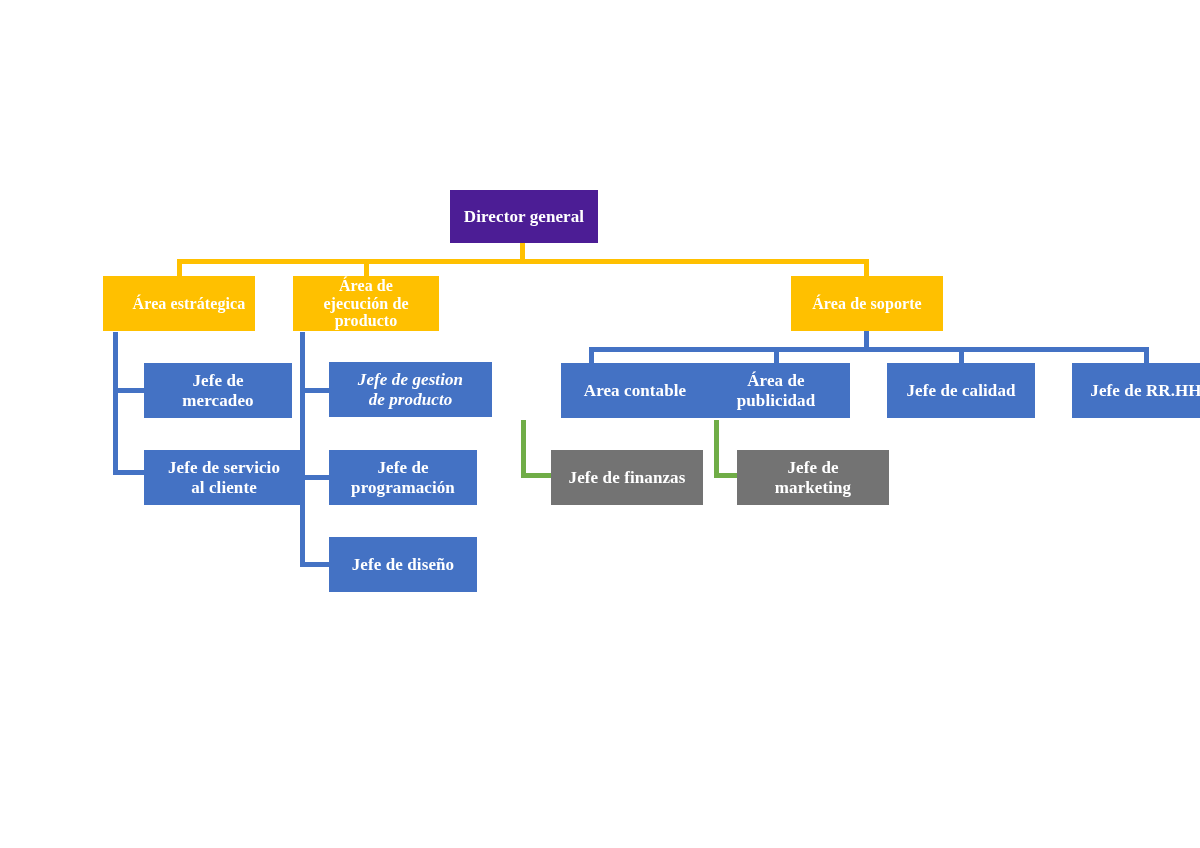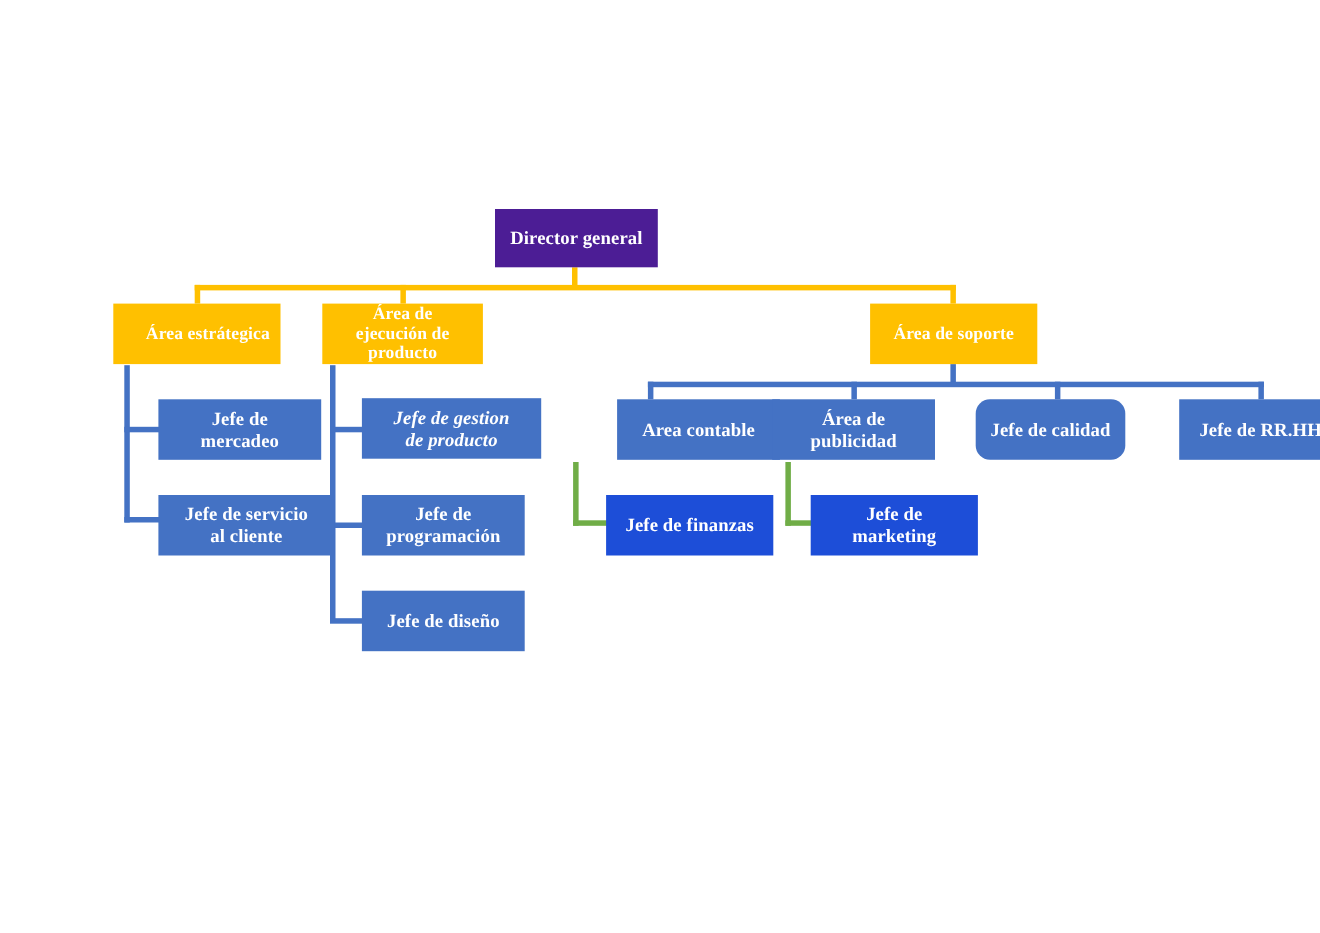--- a/index.html
+++ b/index.html
@@ -29,21 +29,21 @@
     font-weight: bold;
     line-height: 1.12;
     letter-spacing: 0.1px;
     z-index: 3;
     white-space: pre-line;
     overflow: visible;
   }
   .node.root       { background: #4c1d95; font-size: 17px; }
   .node.area       { background: #FFC000; font-size: 16px; }
   .node.unit       { background: #4472C4; font-size: 17px; }
-  .node.sub        { background: #1d4ed8; font-size: 17px; }
+  .node.sub        { background: #737373; font-size: 17px; }
 
   
   .conn {
     position: absolute;
     z-index: 1;
   }
   .conn.y { background: #FFC000; }
   .conn.b { background: #4472C4; }
   .conn.g { background: #70AD47; }
 </style>
@@ -94,20 +94,20 @@
 
   <div class="node unit" style="left:329px; top:362px; width:163px; height:55px;font-style:italic;">Jefe de gestion
 de producto</div>
   <div class="node unit" style="left:329px; top:450px; width:148px; height:55px;">Jefe de
 programación</div>
   <div class="node unit" style="left:329px; top:537px; width:148px; height:55px;text-align:right;">Jefe de diseño</div>
 
   <div class="node unit" style="left:517px; top:363px; width:148px; height:55px;margin-left:44px;">Area contable</div>
   <div class="node unit" style="left:702px; top:363px; width:148px; height:55px;">Área de
 publicidad</div>
-  <div class="node unit" style="left:887px; top:363px; width:136px; height:55px;border-radius:13px;">Jefe de calidad</div>
+  <div class="node unit" style="left:887px; top:363px; width:148px; height:55px;">Jefe de calidad</div>
   <div class="node unit" style="left:1072px; top:363px; width:148px; height:55px;">Jefe de RR.HH</div>
 
   <div class="node sub" style="left:551px; top:450px; width:152px; height:55px;">Jefe de finanzas</div>
   <div class="node sub" style="left:737px; top:450px; width:152px; height:55px;">Jefe de
 marketing</div>
 
 </div>
 
 </body></html>

